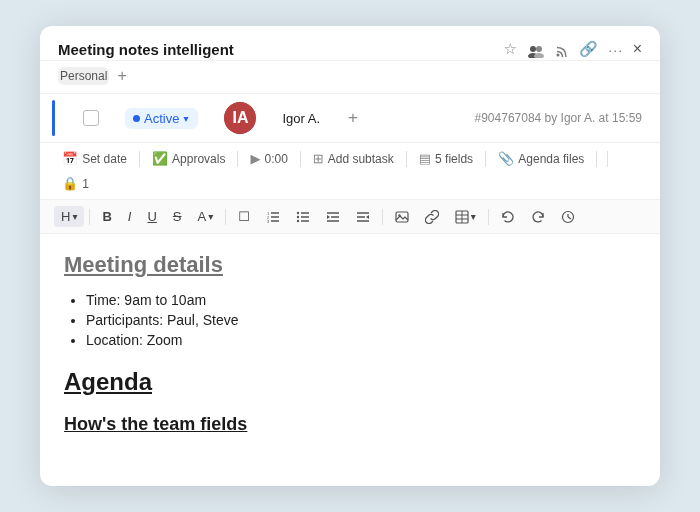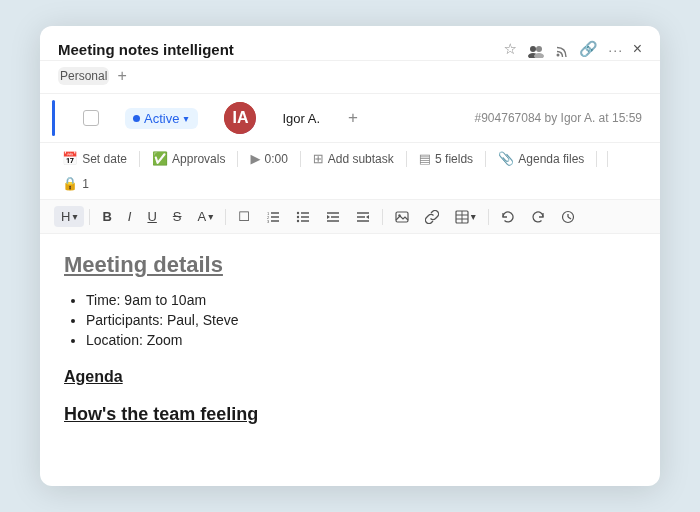--- a/index.html
+++ b/index.html
@@ -226,21 +226,21 @@
       overflow-y: auto;
     }
     .content-heading1 {
       font-size: 22px;
       font-weight: 700;
       color: #737373;
       text-decoration: underline;
       margin-bottom: 14px;
     }
     .content-heading2 {
-      font-size: 16px;
+      font-size: 24px;
       font-weight: 700;
       color: #1a1a1a;
       text-decoration: underline;
       margin-top: 20px;
       margin-bottom: 10px;
     }
     .content-heading3 {
       font-size: 18px;
       font-weight: 700;
       color: #1a1a1a;
@@ -446,15 +446,15 @@
   </div>
 
   <div class="content">
     <h1 class="content-heading1">Meeting details</h1>
     <ul class="bullet-list">
       <li>Time: 9am to 10am</li>
       <li>Participants: Paul, Steve</li>
       <li>Location: Zoom</li>
     </ul>
     <h2 class="content-heading2">Agenda</h2>
-    <h3 class="content-heading3">How's the team feeling</h3>
+    <h3 class="content-heading3">How's the team fields</h3>
   </div>
 </div>
 
 </body></html>

